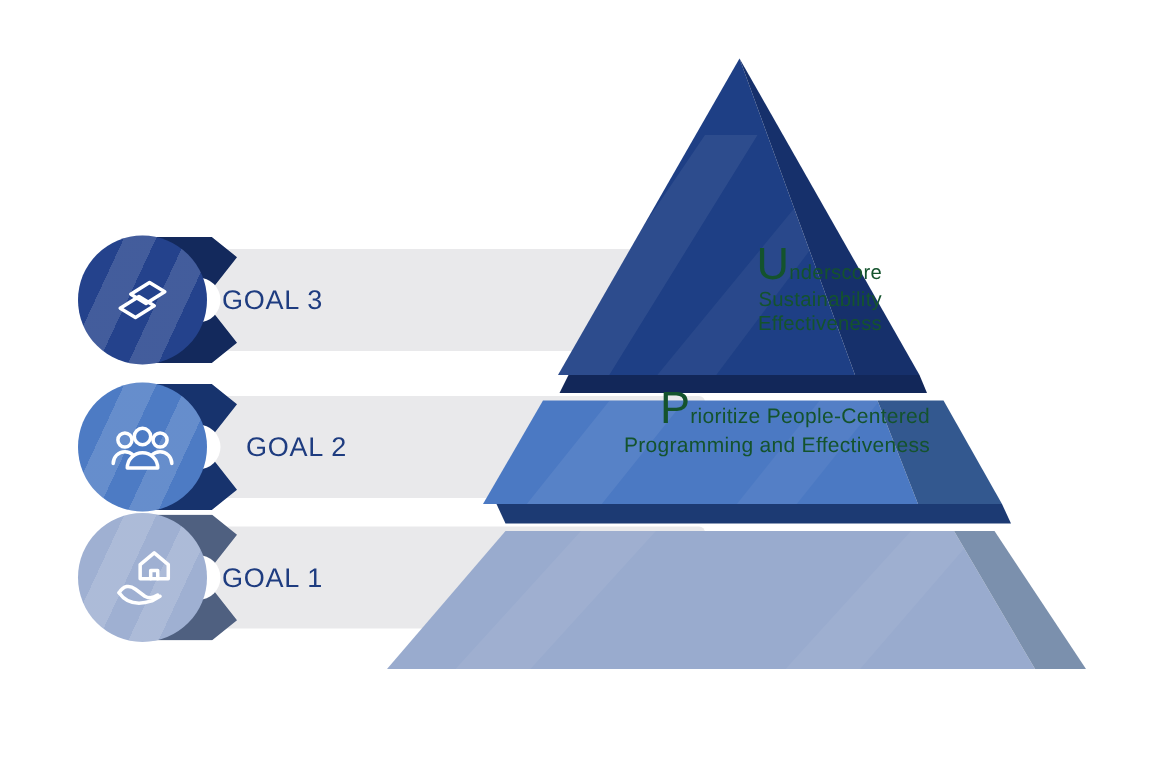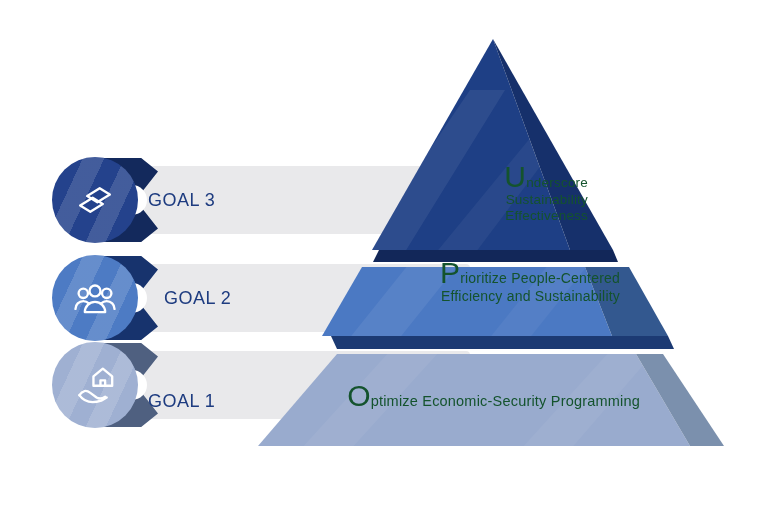--- a/index.html
+++ b/index.html
@@ -68,21 +68,21 @@
   <div class="ribbon r1" style="left:88px;top:343px;"></div>
   <div class="notch" style="left:117px;top:370px;"></div>
   <div class="badge b1" style="left:52px;top:342px;">
     <svg width="50" height="50" viewBox="0 0 64 64" fill="none" stroke="#ffffff" stroke-width="3" stroke-linejoin="round" stroke-linecap="round">
       <path d="M30 21 L42 11 L54 21 V33 H30 Z"></path>
       <path d="M39 33 V26 H45 V33"></path>
       <path d="M12 45 q6 -9 14 -3 l8 6 q5 3 11 -1"></path>
       <path d="M12 45 q9 13 28 7 l7 -4"></path>
     </svg>
   </div>
-  <div class="goal-label" style="left:148px;top:367px;text-align:right;">GOAL 1</div>
+  <div class="goal-label" style="left:148px;top:351px;text-align:right;">GOAL 1</div>
 
   <svg class="pyramid" width="768" height="518" viewBox="0 0 768 518">
     <defs>
       <clipPath id="clipT">
           <polygon points="493,39 372,250 570,250"></polygon>
         </clipPath>
       <clipPath id="clipM">
           <polygon points="362,267 585,267 612,336 322,336"></polygon>
         </clipPath>
       <clipPath id="clipB">
@@ -121,20 +121,17 @@
   </svg>
 
   <div class="tier-text tt-top">
     <div><span class="cap">U</span><span>nderscore</span></div>
     <div>Sustainability</div>
     <div>Effectiveness</div>
   </div>
 
   <div class="tier-text tt-mid">
     <div><span class="cap">P</span><span>rioritize People-Centered</span></div>
-    <div>Efficiency and Sustainability</div>
+    <div>Programming and Effectiveness</div>
   </div>
 
-  <div class="tier-text tt-bot">
-    <div><span class="cap">O</span><span>ptimize Economic-Security Programming</span></div>
-  </div>
 
 </div>
 
 </body></html>

